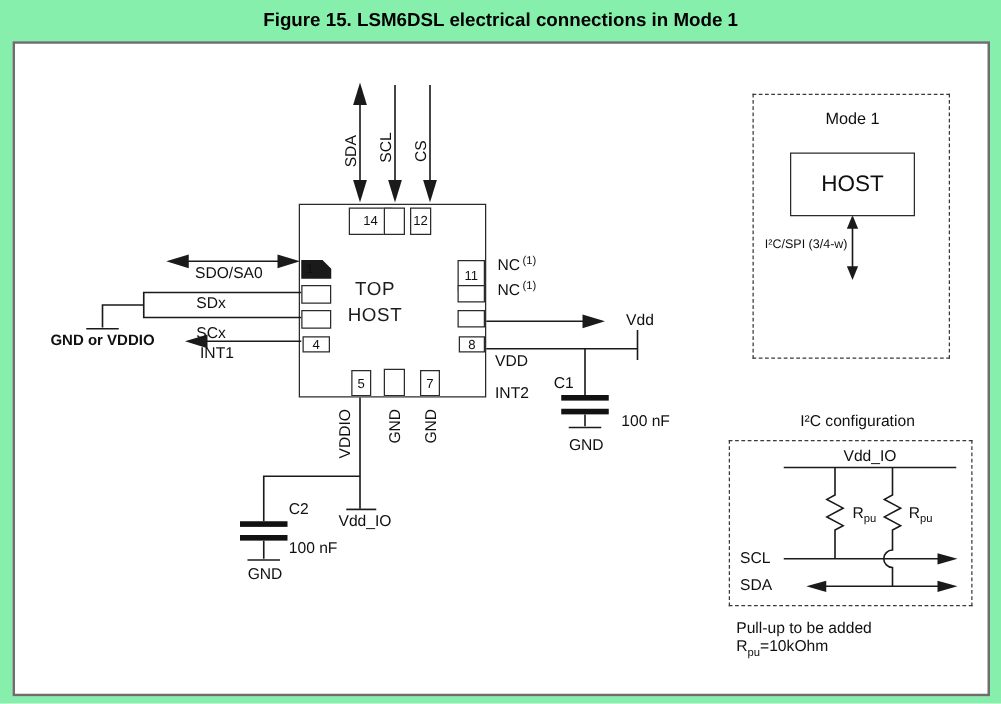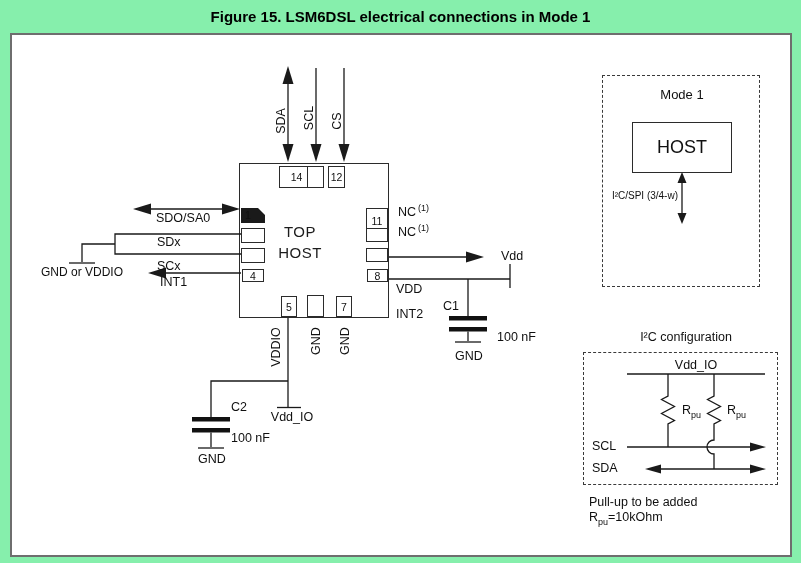--- a/index.html
+++ b/index.html
@@ -165,21 +165,21 @@
     </div>
 
   <div class="t rot" style="left:281px;top:121px;">SDA</div>
   <div class="t rot" style="left:309px;top:118px;">SCL</div>
   <div class="t rot" style="left:337px;top:121px;">CS</div>
 
   <div class="t" style="left:156px;top:211px;">SDO/SA0</div>
   <div class="t" style="left:157px;top:235px;">SDx</div>
   <div class="t" style="left:157px;top:259px;">SCx</div>
   <div class="t" style="left:160px;top:275px;">INT1</div>
-  <div class="t tc" style="left:82px;top:266px;font-size:12px;">GND or VDDIO</div>
+  <div class="t tc" style="left:82px;top:266px;font-size:12px;font-weight:bold;">GND or VDDIO</div>
 
   <div class="t" style="left:398px;top:203px;">
     <span>NC</span><sup>(1)</sup>
   </div>
   <div class="t" style="left:398px;top:223px;">
     <span>NC</span><sup>(1)</sup>
   </div>
   <div class="t" style="left:396px;top:259px;margin-top:48px;">INT2</div>
   <div class="t tc" style="left:512px;top:249px;">Vdd</div>
   <div class="t" style="left:396px;top:282px;">VDD</div>

